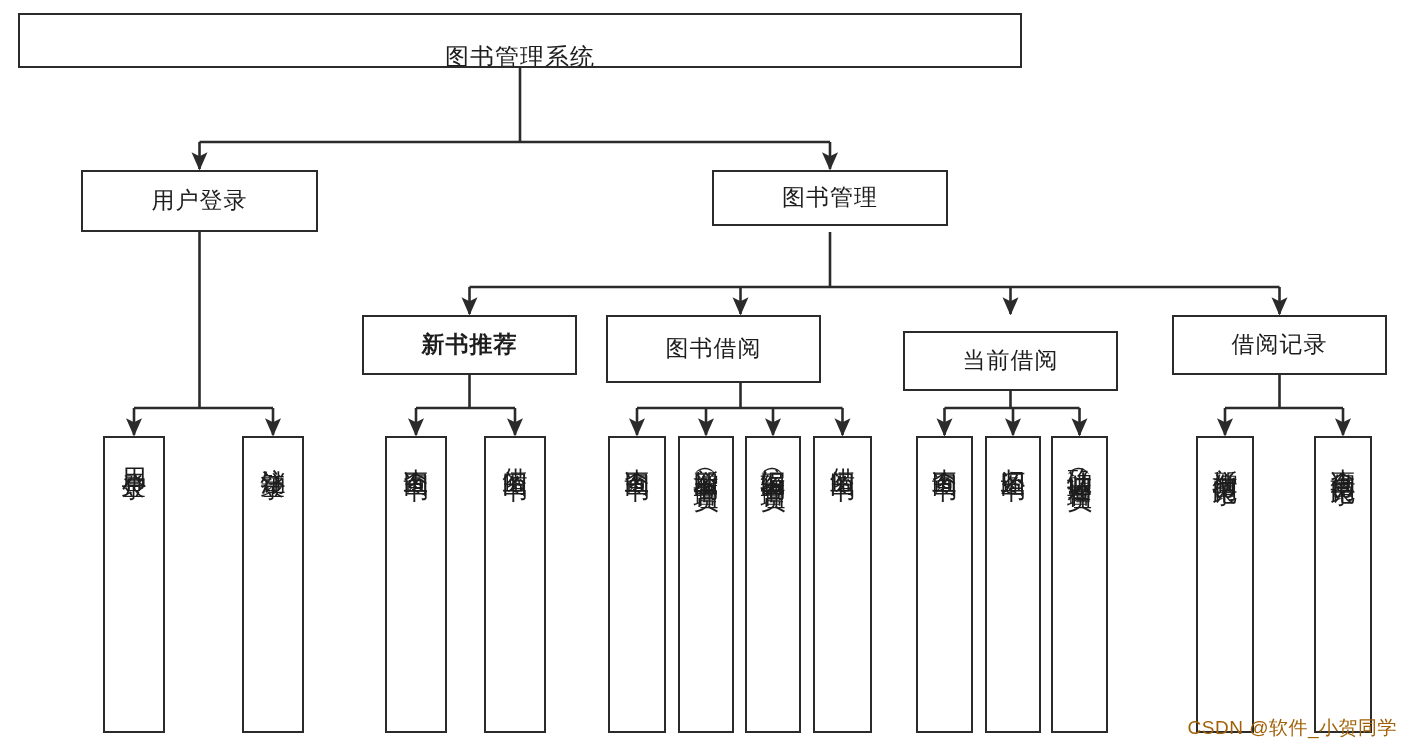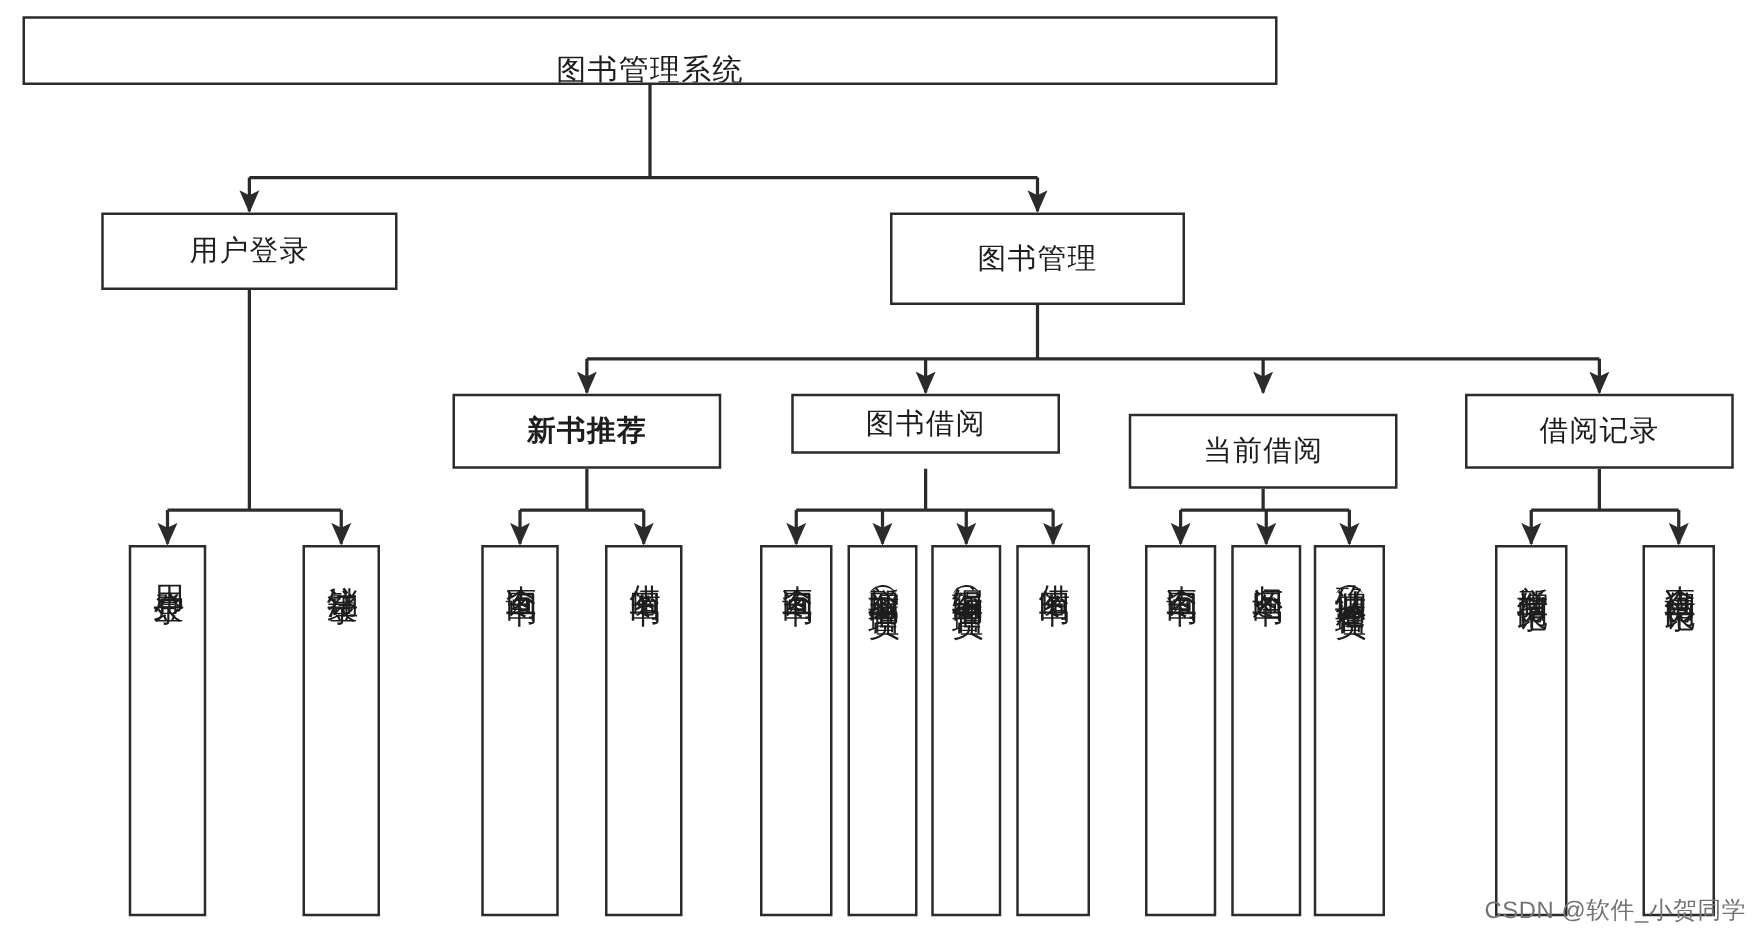--- a/index.html
+++ b/index.html
@@ -56,21 +56,21 @@
     line-height: 1.08;
     letter-spacing: 3px;
     white-space: normal;
     text-align: left;
   }
   .watermark {
     position: absolute;
     right: 8px;
     bottom: 6px;
     font-size: 19px;
-    color: #737373;
+    color: #a16207;
     letter-spacing: 0.5px;
     white-space: nowrap;
     user-select: none;
   }
 </style>
 </head>
 <body>
 
 <div id="canvas">
 
@@ -117,27 +117,27 @@
       </g>
   </svg>
 
   <div id="node-layer">
       <div class="node root" style="left: 18px; top: 13px; width: 1004px; height: 55px;">
         <span class="label">图书管理系统</span>
       </div>
       <div class="node" style="left: 81px; top: 170px; width: 237px; height: 62px;">
         <span class="label">用户登录</span>
       </div>
-      <div class="node" style="left: 712px; top: 170px; width: 236px; height: 74px;">
+      <div class="node" style="left: 712px; top: 170px; width: 236px; height: 56px;">
         <span class="label">图书管理</span>
       </div>
       <div class="node" style="left: 362px; top: 315px; width: 215px; height: 60px; font-weight: bold;">
         <span class="label">新书推荐</span>
       </div>
-      <div class="node" style="left: 633px; top: 315px; width: 215px; height: 48px;">
+      <div class="node" style="left: 606px; top: 315px; width: 215px; height: 68px;">
         <span class="label">图书借阅</span>
       </div>
       <div class="node" style="left: 903px; top: 331px; width: 215px; height: 60px;">
         <span class="label">当前借阅</span>
       </div>
       <div class="node" style="left: 1172px; top: 315px; width: 215px; height: 60px;">
         <span class="label">借阅记录</span>
       </div>
       <div class="node leaf" style="left: 103px; top: 436px; width: 62px; height: 297px;">
         <span class="label">用户登录</span>

